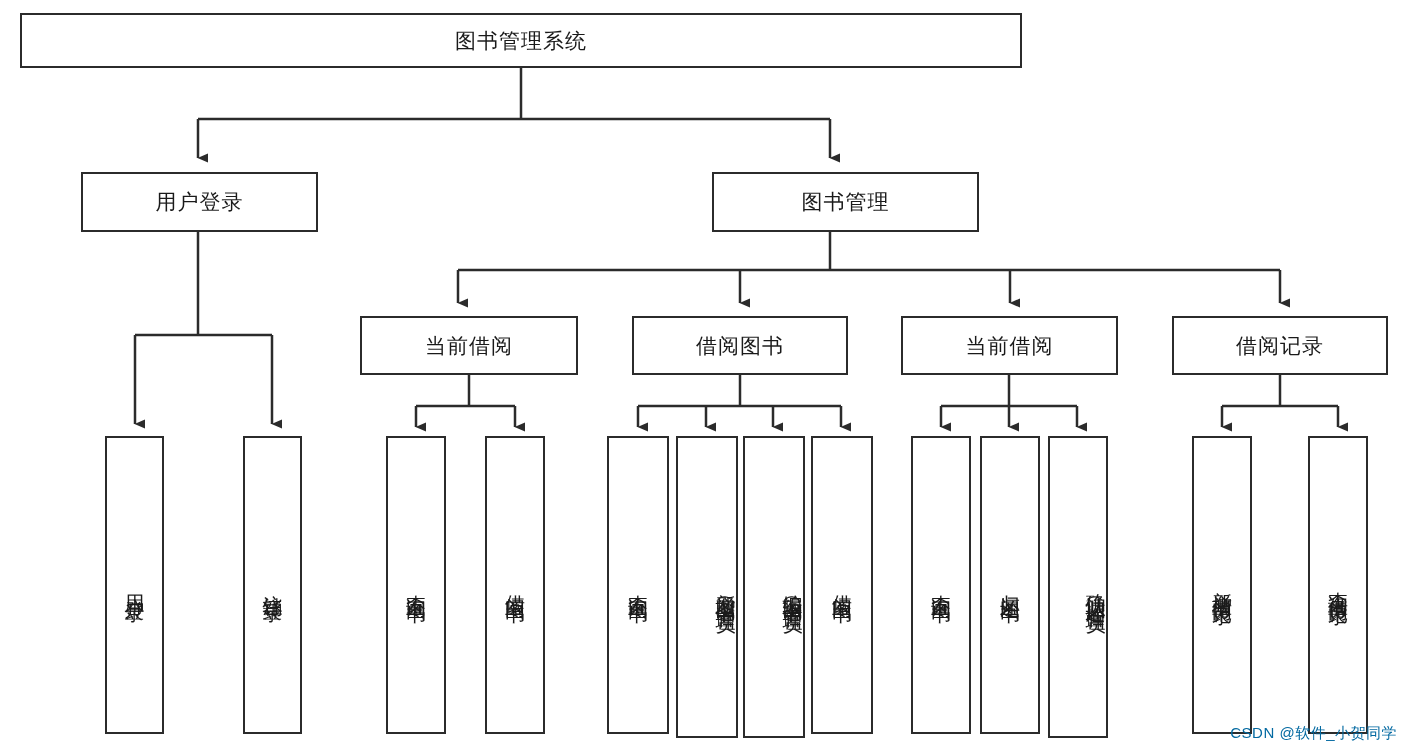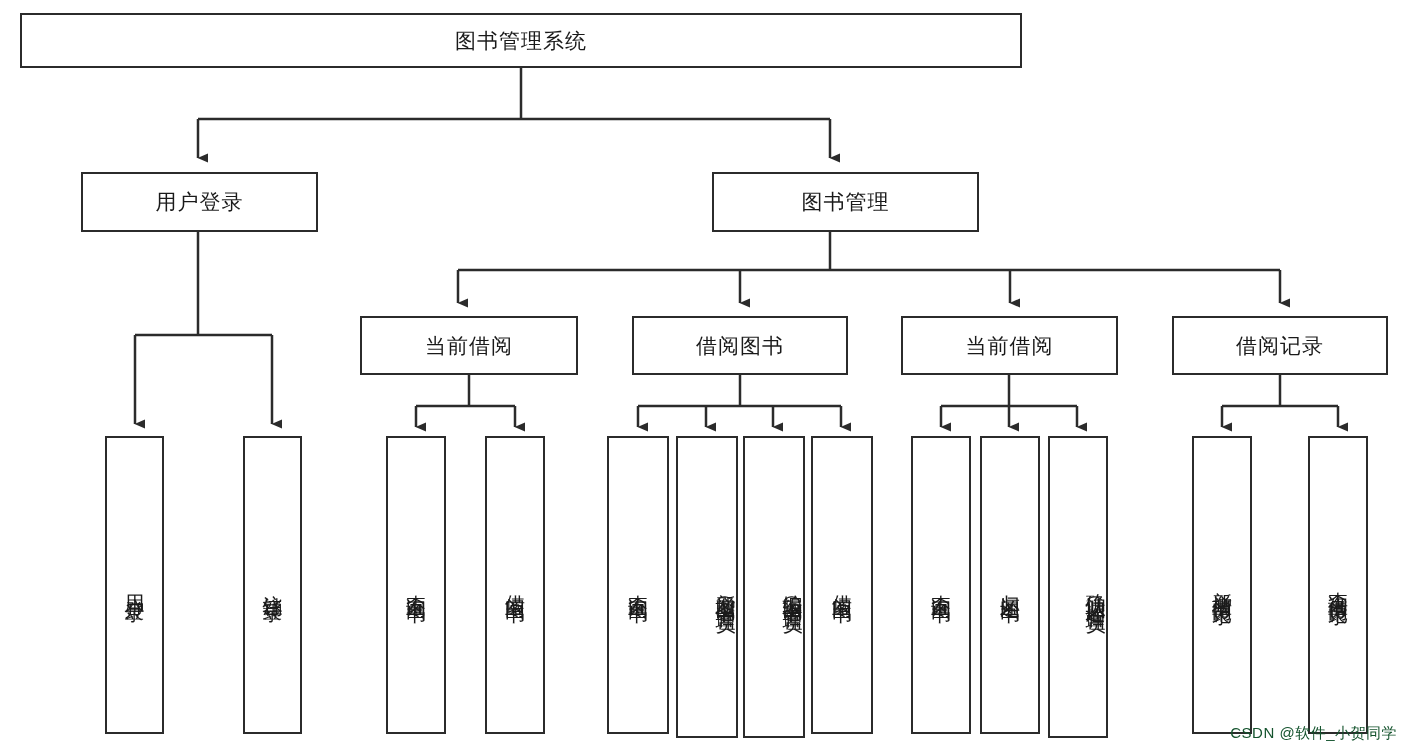--- a/index.html
+++ b/index.html
@@ -5,21 +5,21 @@
   html,body{margin:0;padding:0;background:#ffffff;}
   body{width:1405px;height:747px;font-family:"Liberation Sans","DejaVu Sans",sans-serif;}
   #stage{position:relative;width:1405px;height:747px;overflow:hidden;background:#fff;}
   #wires{position:absolute;left:0;top:0;width:1405px;height:747px;}
   .node{position:absolute;box-sizing:border-box;border:2.5px solid #2b2b2b;background:#ffffff;
         display:flex;align-items:center;justify-content:center;color:#1a1a1a;}
   .node.h{font-size:21px;letter-spacing:1px;}
   .node.v{writing-mode:vertical-rl;text-orientation:upright;font-size:20px;letter-spacing:3px;
           align-items:flex-start;justify-content:center;padding-top:8px;line-height:1.05;}
   .node.v.mid{align-items:center;padding-top:0;}
-  #watermark{position:absolute;right:8px;bottom:4px;font-size:15px;color:#14532d;
+  #watermark{position:absolute;right:8px;bottom:4px;font-size:15px;color:#0369a1;
              letter-spacing:.5px;white-space:nowrap;}
 </style>
 </head>
 <body>
 
 <div id="stage">
 
   <svg id="wires" viewBox="0 0 1405 747">
     <defs>
       <marker id="arw" markerWidth="10" markerHeight="11" refX="5" refY="10" orient="auto" markerUnits="userSpaceOnUse">

